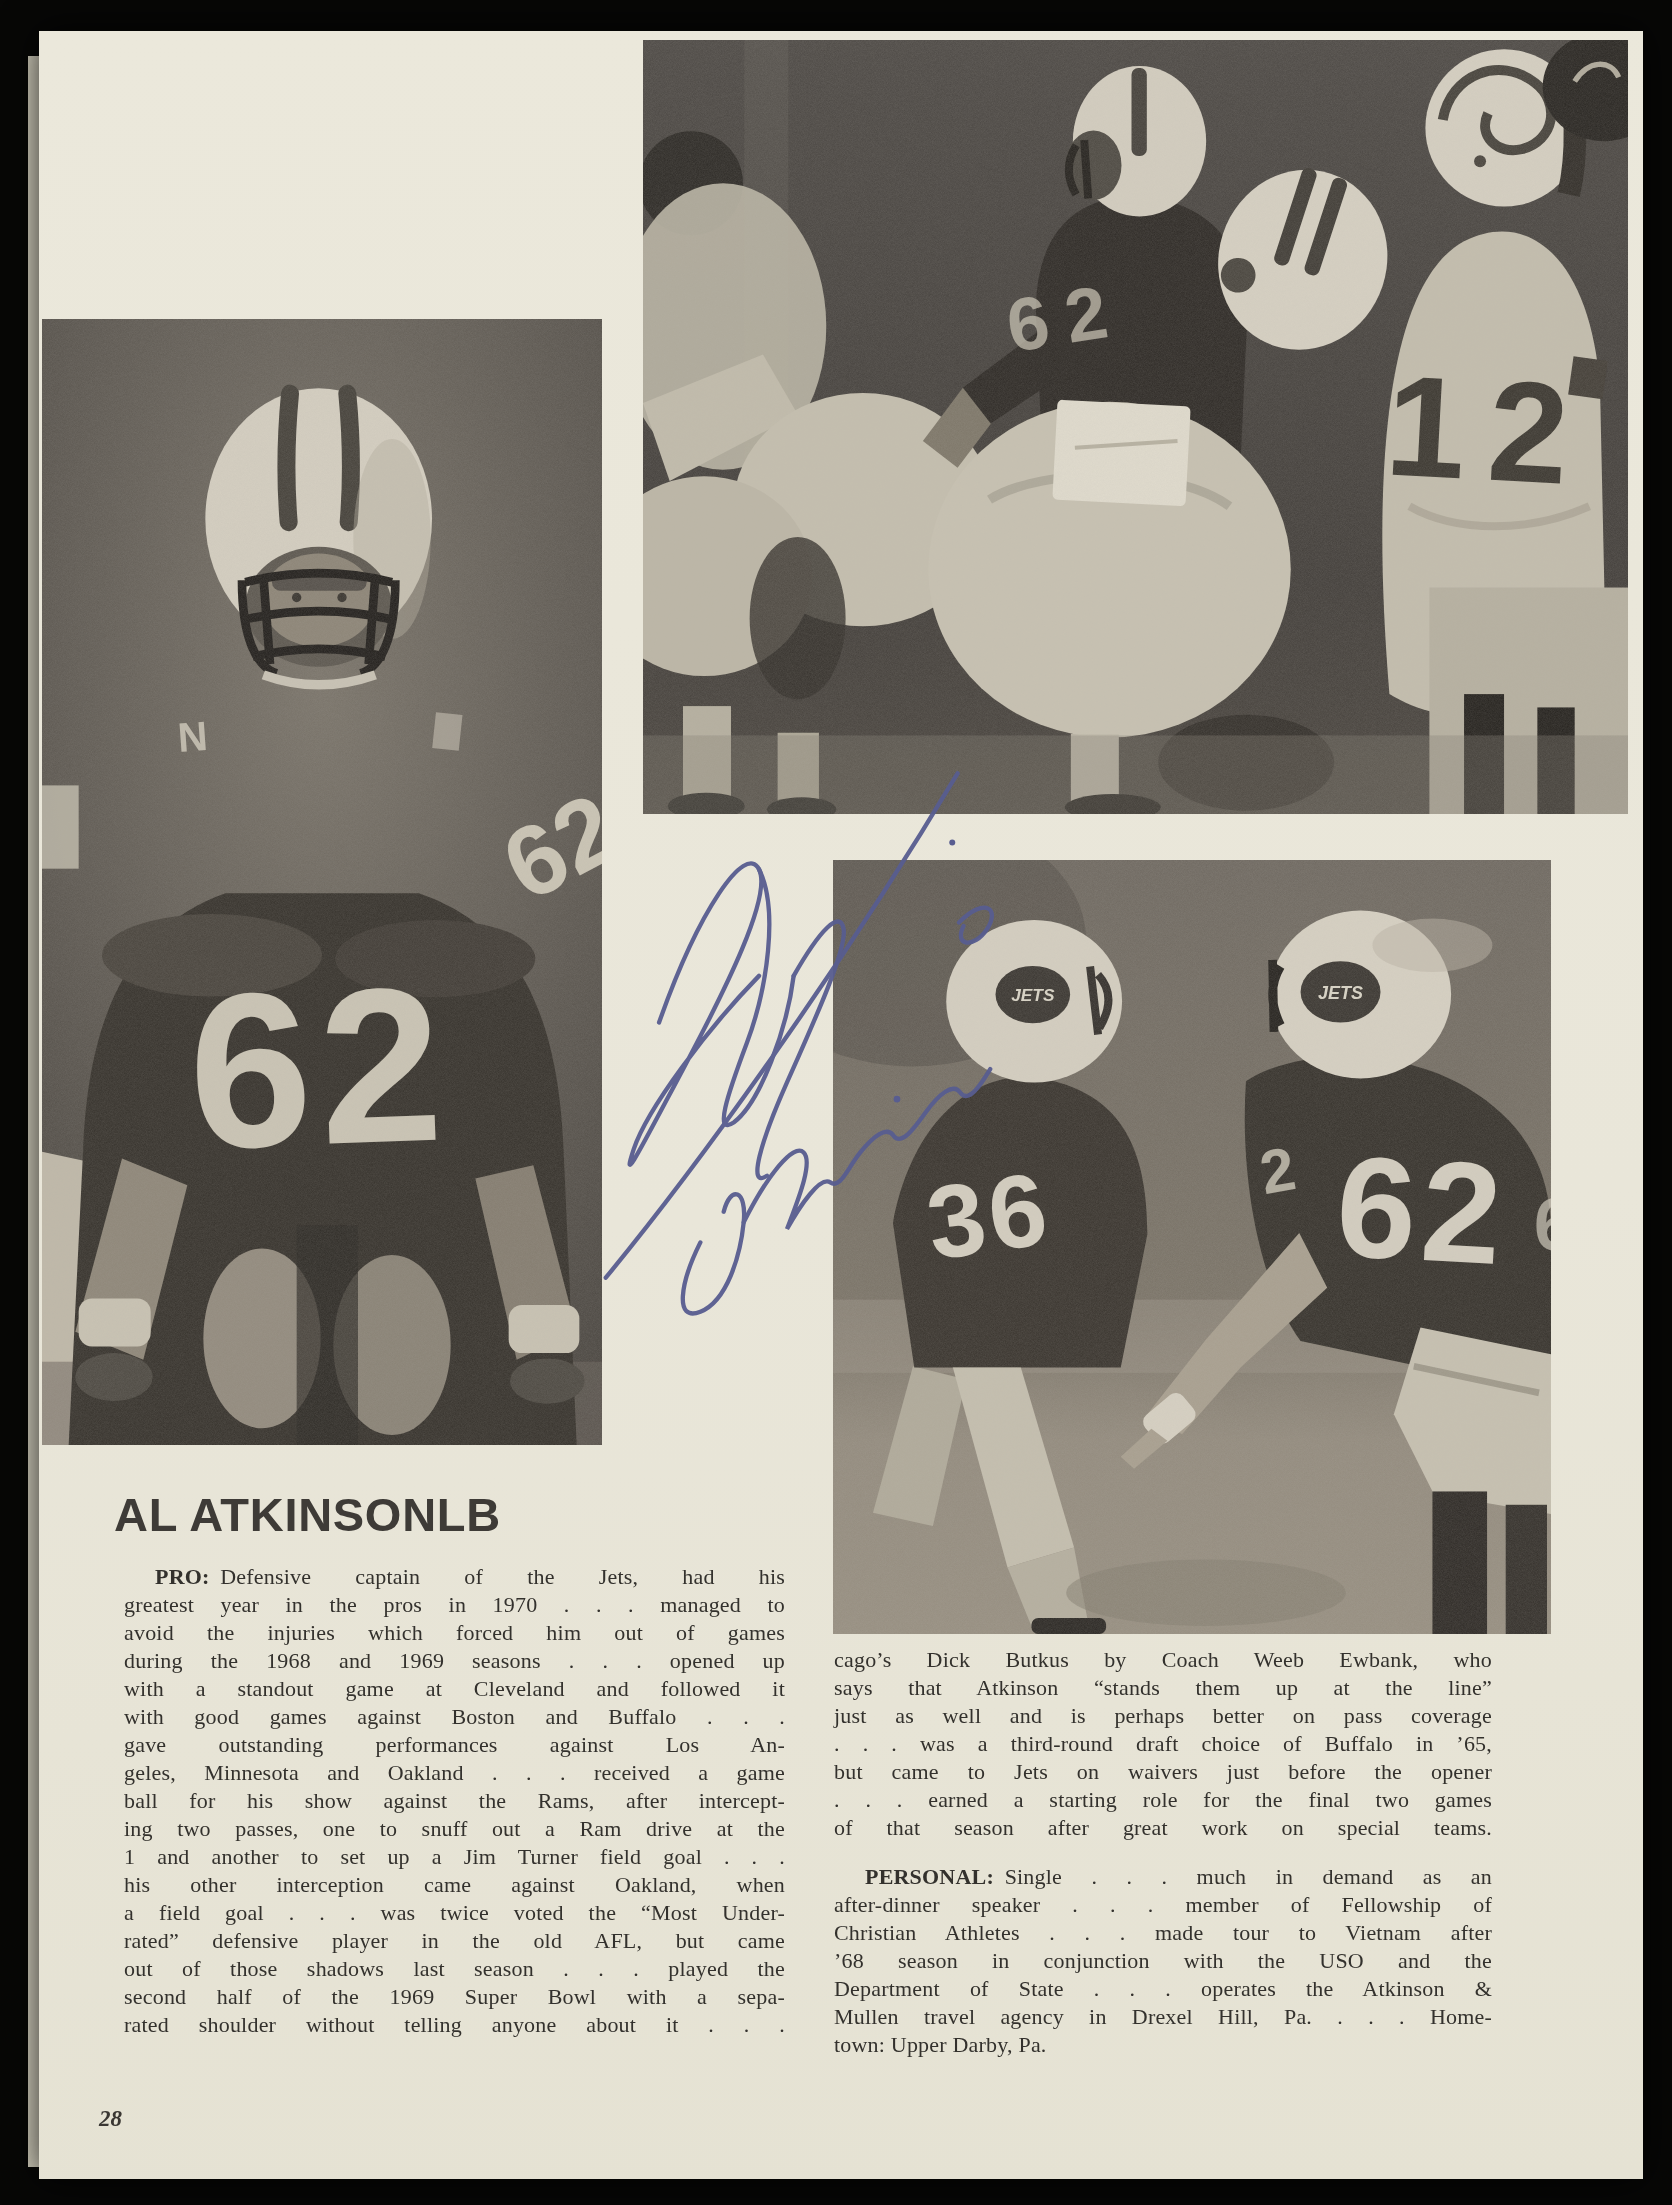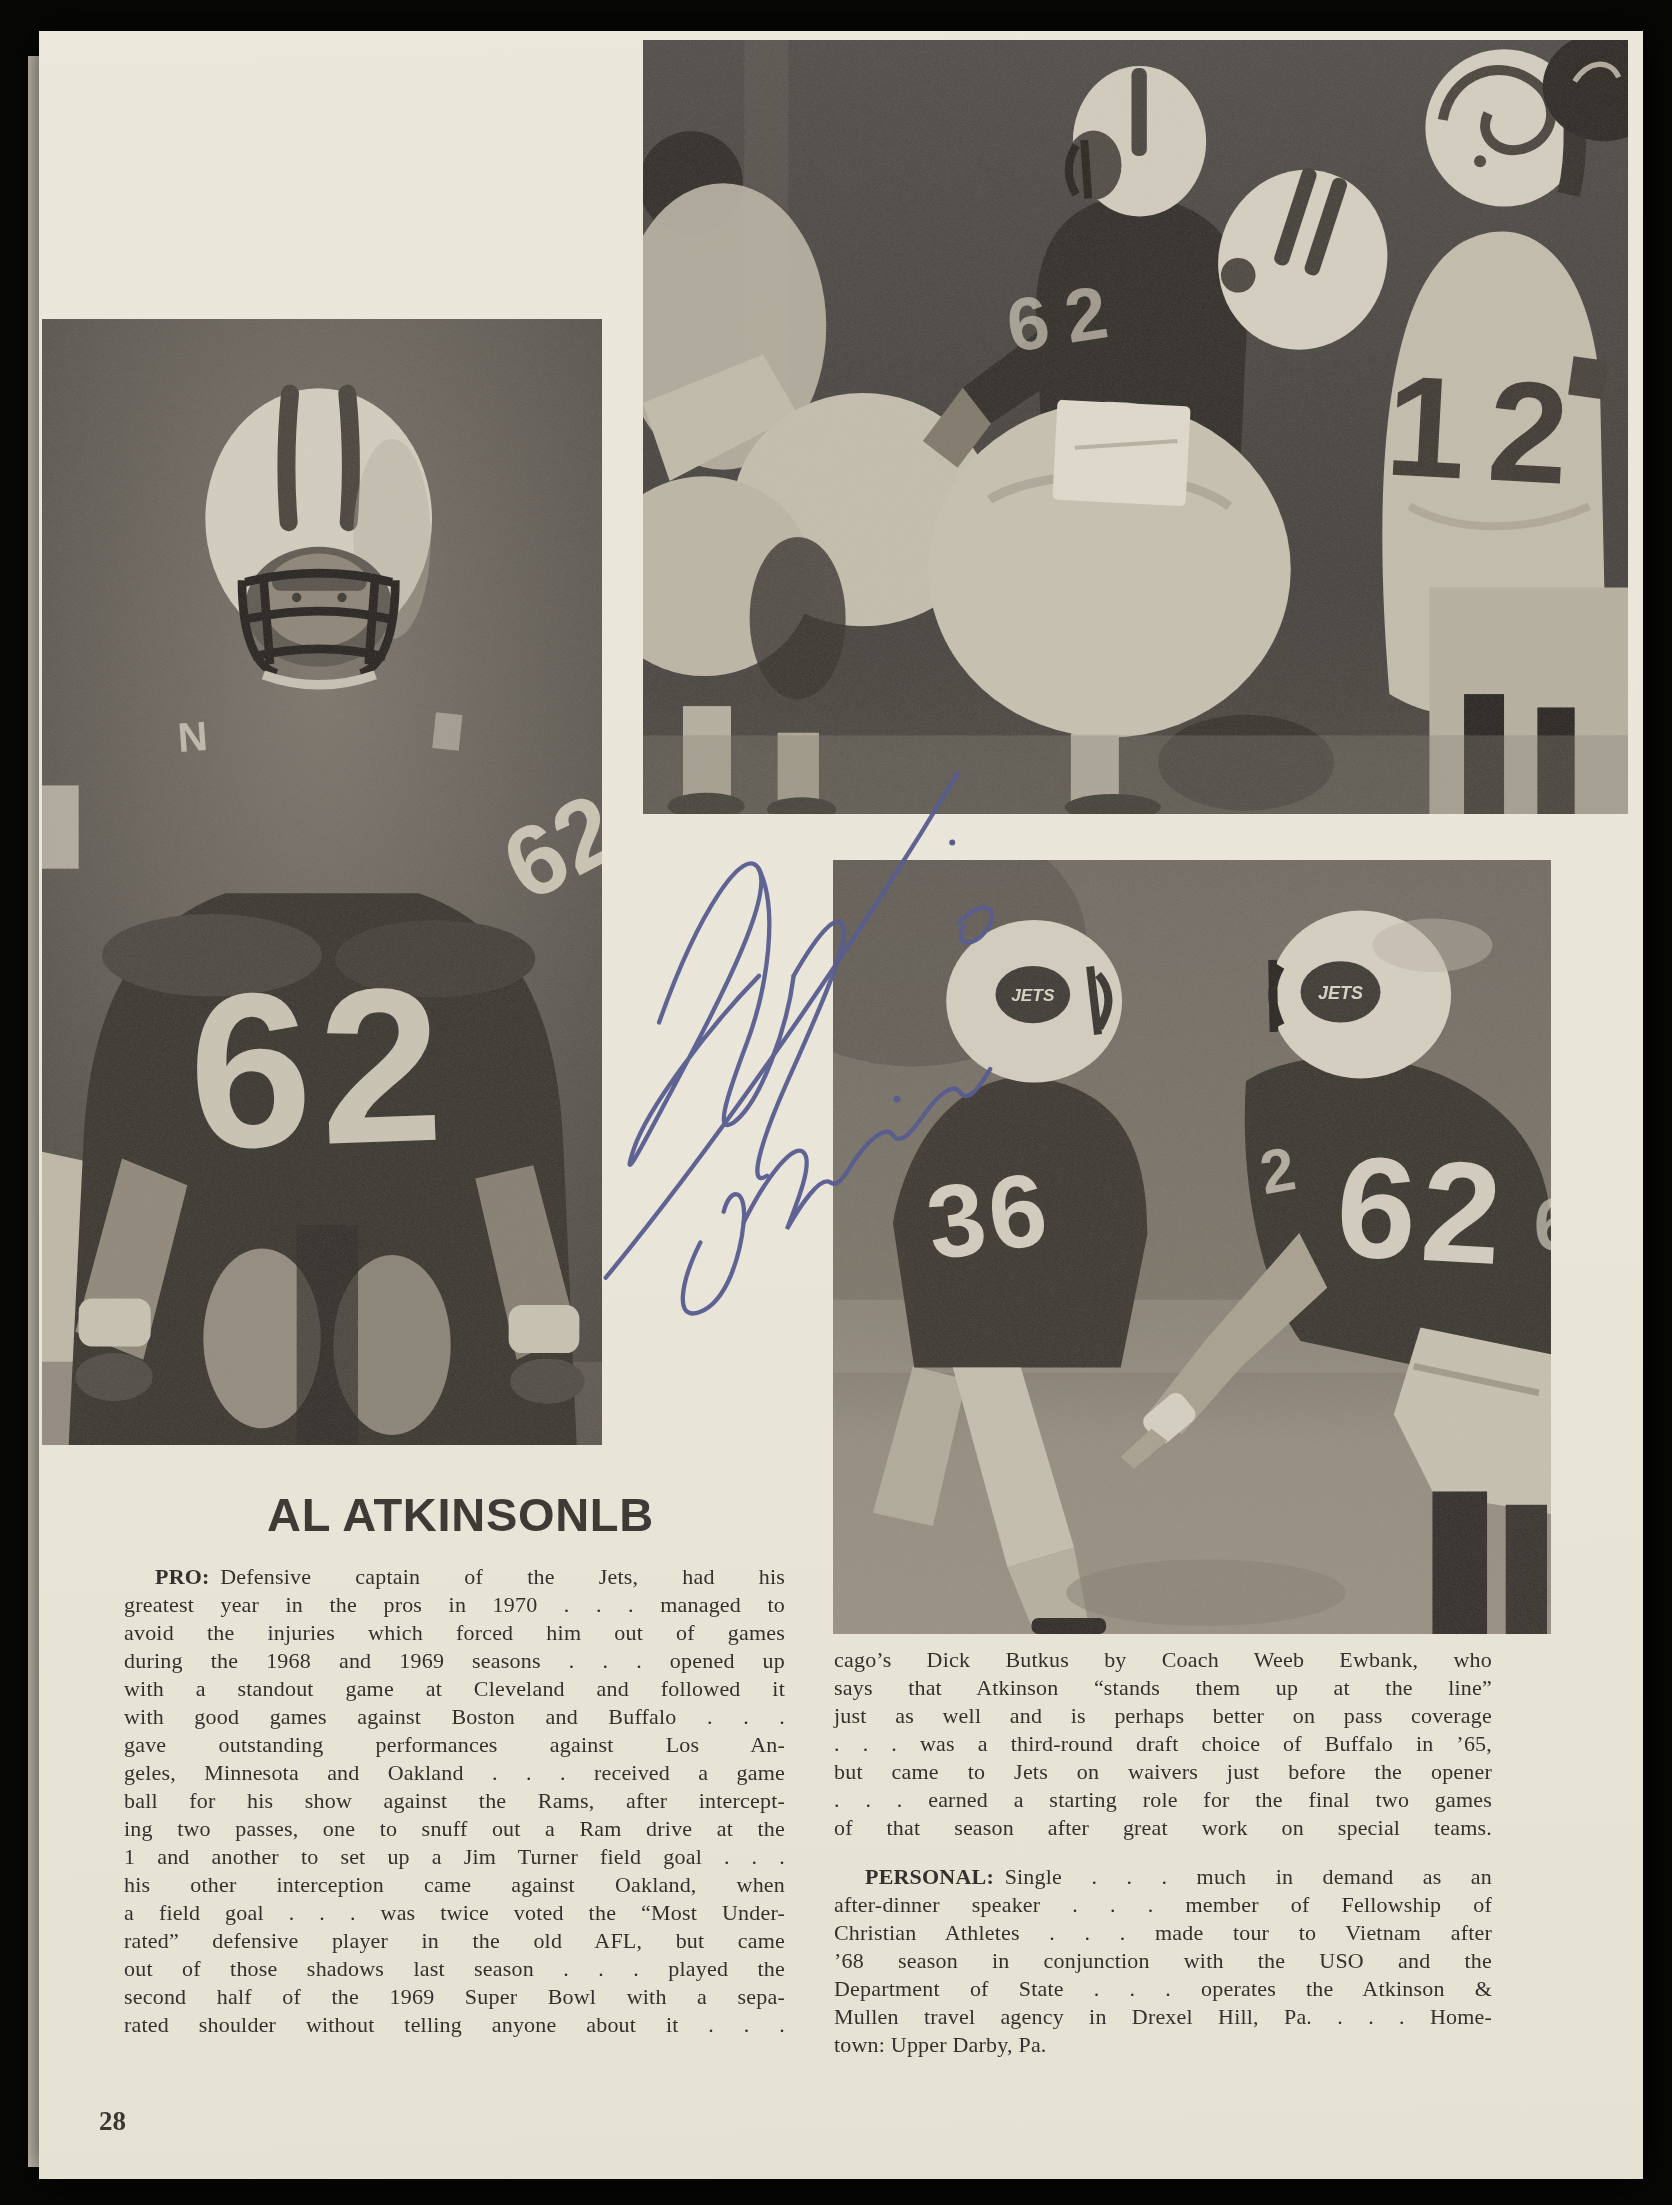--- a/index.html
+++ b/index.html
@@ -10,34 +10,34 @@
          box-shadow:0 0 37px rgba(0,0,0,.85);}
   .under-sheet{position:absolute;left:28px;top:56px;width:13.3px;height:2111px;
          background:#d9d5c3;}
   .photo{position:absolute;overflow:hidden;}
   .photo svg{display:block;width:100%;height:100%;}
   #photo-portrait{left:2.7px;top:288px;width:560px;height:1126px;}
   #photo-line{left:604px;top:9.3px;width:985px;height:774px;}
   #photo-two{left:794px;top:829px;width:718px;height:774px;}
   .signature{position:absolute;left:520px;top:677px;width:440px;height:653px;z-index:6;}
   .title-row{position:absolute;left:75px;top:1456px;width:693px;display:flex;
-         justify-content:center;align-items:baseline;
+         justify-content:flex-start;align-items:baseline;
          font-family:"Liberation Sans",sans-serif;font-weight:700;
          font-size:47px;letter-spacing:0.7px;color:#3e3b37;}
   .colL{position:absolute;left:85px;top:1532px;width:661px;}
   .colR{position:absolute;left:795px;top:1615px;width:658px;}
   .tline{font-family:"Liberation Serif",serif;font-size:22px;line-height:28px;
          color:#33312d;letter-spacing:0.2px;text-align:justify;text-align-last:justify;
          white-space:normal;}
   .tline.first{padding-left:31px;}
   .tline .lead{font-weight:700;margin-right:10.7px;margin-top:21px;}
   .last-left .tline:last-child,.tline.no-stretch{text-align-last:left;}
   .para-gap{height:21.3px;}
   .page-num{position:absolute;left:60px;top:2075px;font-family:"Liberation Serif",serif;
-         font-weight:700;font-size:27px;color:#3a3733;}
+         font-weight:700;font-size:23px;color:#3a3733;font-style:italic;}
 </style>
 </head>
 <body>
 
 <div class="under-sheet"></div>
 
 <div class="paper">
 
   <div class="photo" id="photo-portrait">
   <svg viewBox="0 0 840 1690" preserveAspectRatio="none">

